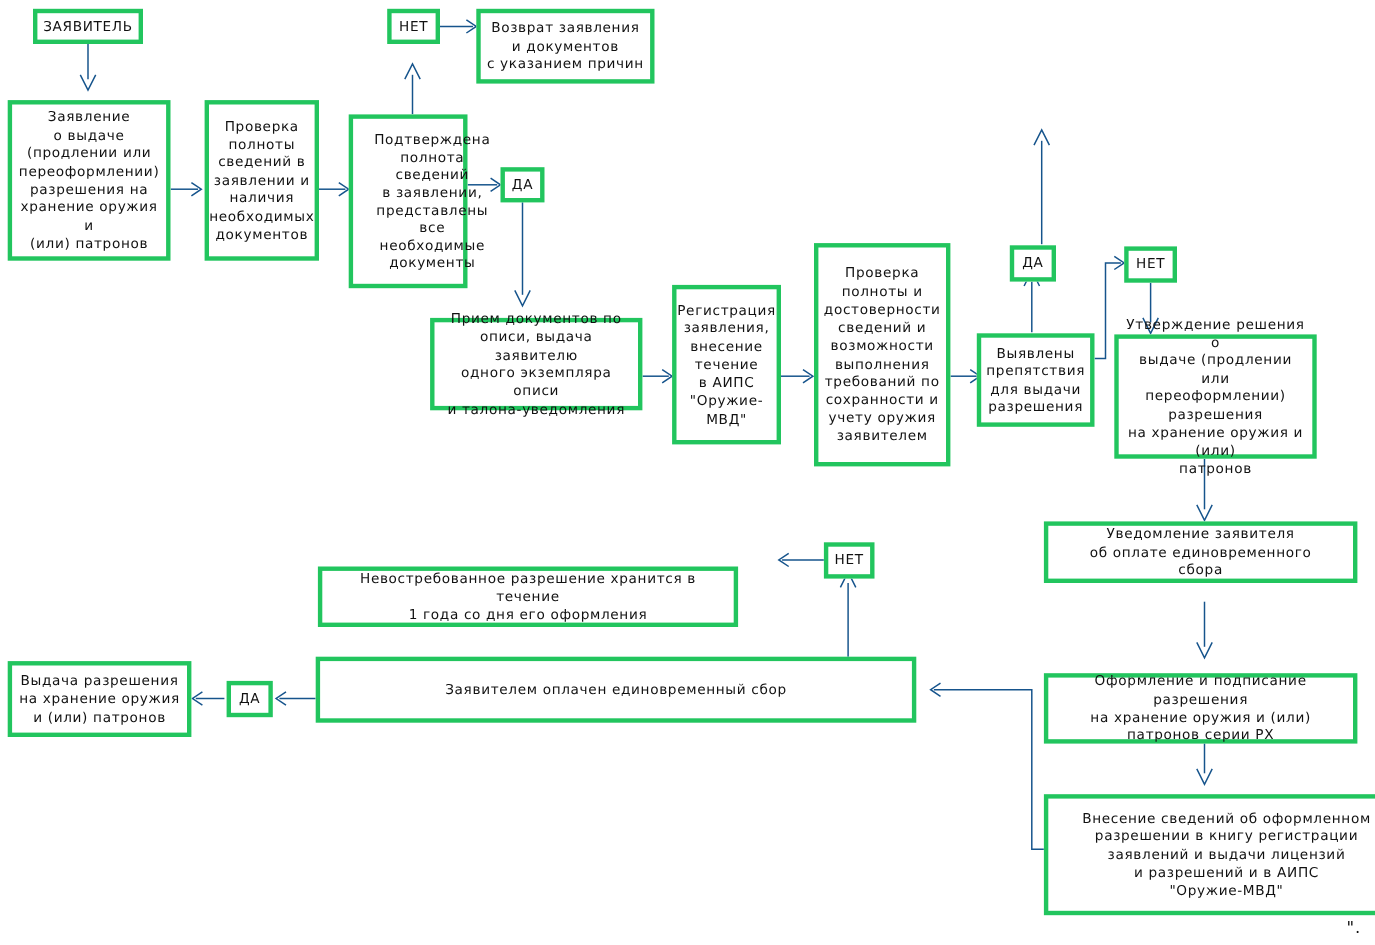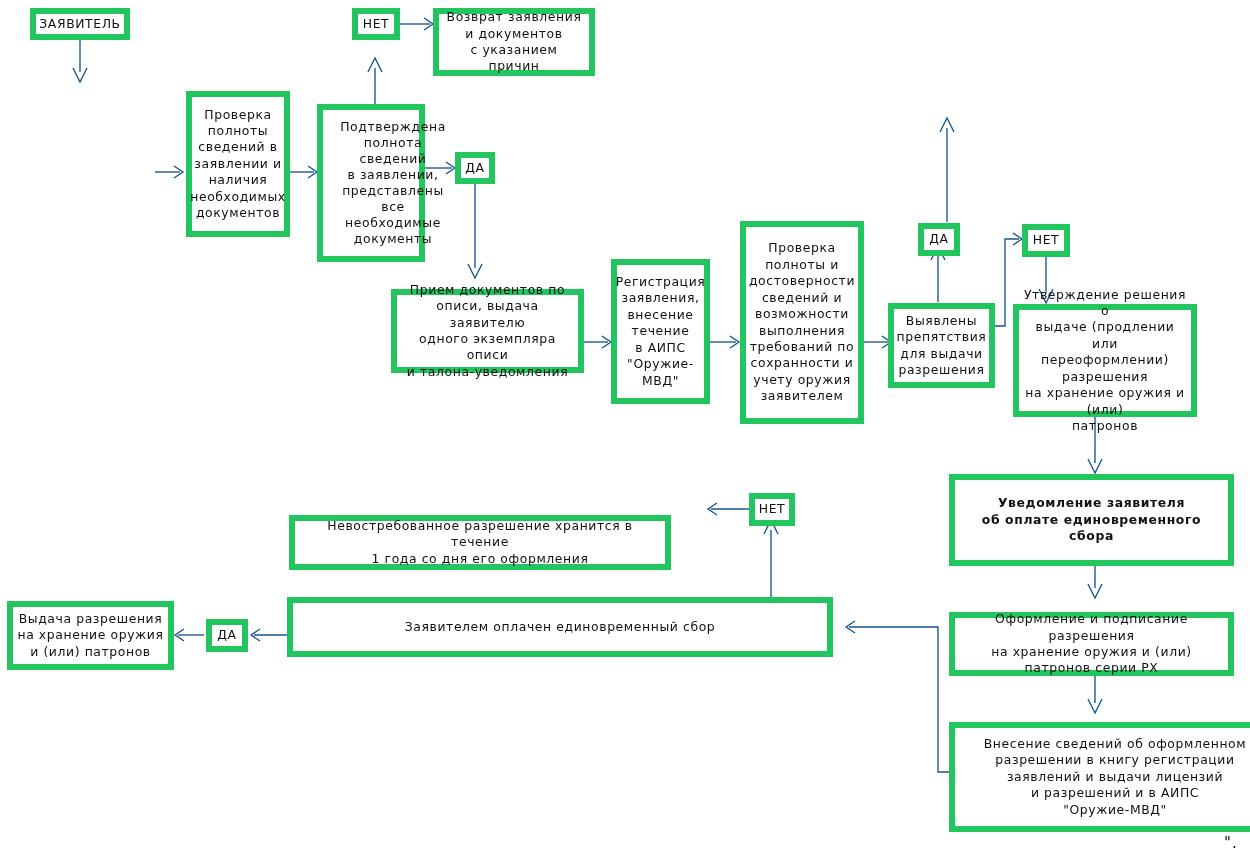--- a/index.html
+++ b/index.html
@@ -3,21 +3,21 @@
 <meta charset="utf-8">
 <title>Flowchart</title>
 <style>
   html,body{margin:0;padding:0;background:#ffffff;}
   body{font-family:"DejaVu Sans","Liberation Sans",sans-serif;color:#1a1a1a;}
   #canvas{position:relative;width:1250px;height:859px;overflow:hidden;background:#ffffff;}
 
   .node{
     position:absolute;
     box-sizing:border-box;
-    border:6px solid #22c55e;
+    border:4px solid #22c55e;
     background:#ffffff;
     display:flex;
     align-items:center;
     justify-content:center;
     text-align:center;
     font-size:12.4px;
     line-height:16.4px;
     letter-spacing:0.6px;
     white-space:pre-line;
     padding:2px 4px;
@@ -109,20 +109,27 @@
 
     <line x1="287" y1="635" x2="254" y2="635"></line>
     <polyline class="ahead" points="260,629 251,635 260,641"></polyline>
 
     <line x1="204" y1="635" x2="178" y2="635"></line>
     <polyline class="ahead" points="184,629 175,635 184,641"></polyline>
   </svg>
 
   <div class="node" style="left:30px;top:8px;width:100px;height:32px;">ЗАЯВИТЕЛЬ</div>
 
+  <div class="node" style="left:7px;top:91px;width:148px;height:146px;">Заявление
+о выдаче
+(продлении или
+переоформлении)
+разрешения на
+хранение оружия и
+(или) патронов</div>
 
   <div class="node" style="left:186px;top:91px;width:104px;height:146px;">Проверка
 полноты
 сведений в
 заявлении и
 наличия
 необходимых
 документов</div>
 
   <div class="node tight" style="left:317px;top:104px;width:108px;height:158px;">Подтверждена
@@ -175,21 +182,21 @@
 
 
   <div class="node" style="left:1022px;top:224px;width:48px;height:33px;">НЕТ</div>
 
   <div class="node" style="left:1013px;top:304px;width:184px;height:113px;">Утверждение решения о
 выдаче (продлении или
 переоформлении) разрешения
 на хранение оружия и (или)
 патронов</div>
 
-  <div class="node" style="left:949px;top:474px;width:285px;height:92px;font-weight:bold;">Уведомление заявителя
+  <div class="node" style="left:949px;top:474px;width:285px;height:56px;">Уведомление заявителя
 об оплате единовременного
 сбора</div>
 
   <div class="node" style="left:949px;top:612px;width:285px;height:64px;">Оформление и подписание разрешения
 на хранение оружия и (или)
 патронов серии РХ</div>
 
   <div class="node" style="left:949px;top:722px;width:332px;height:110px;">Внесение сведений об оформленном
 разрешении в книгу регистрации
 заявлений и выдачи лицензий

